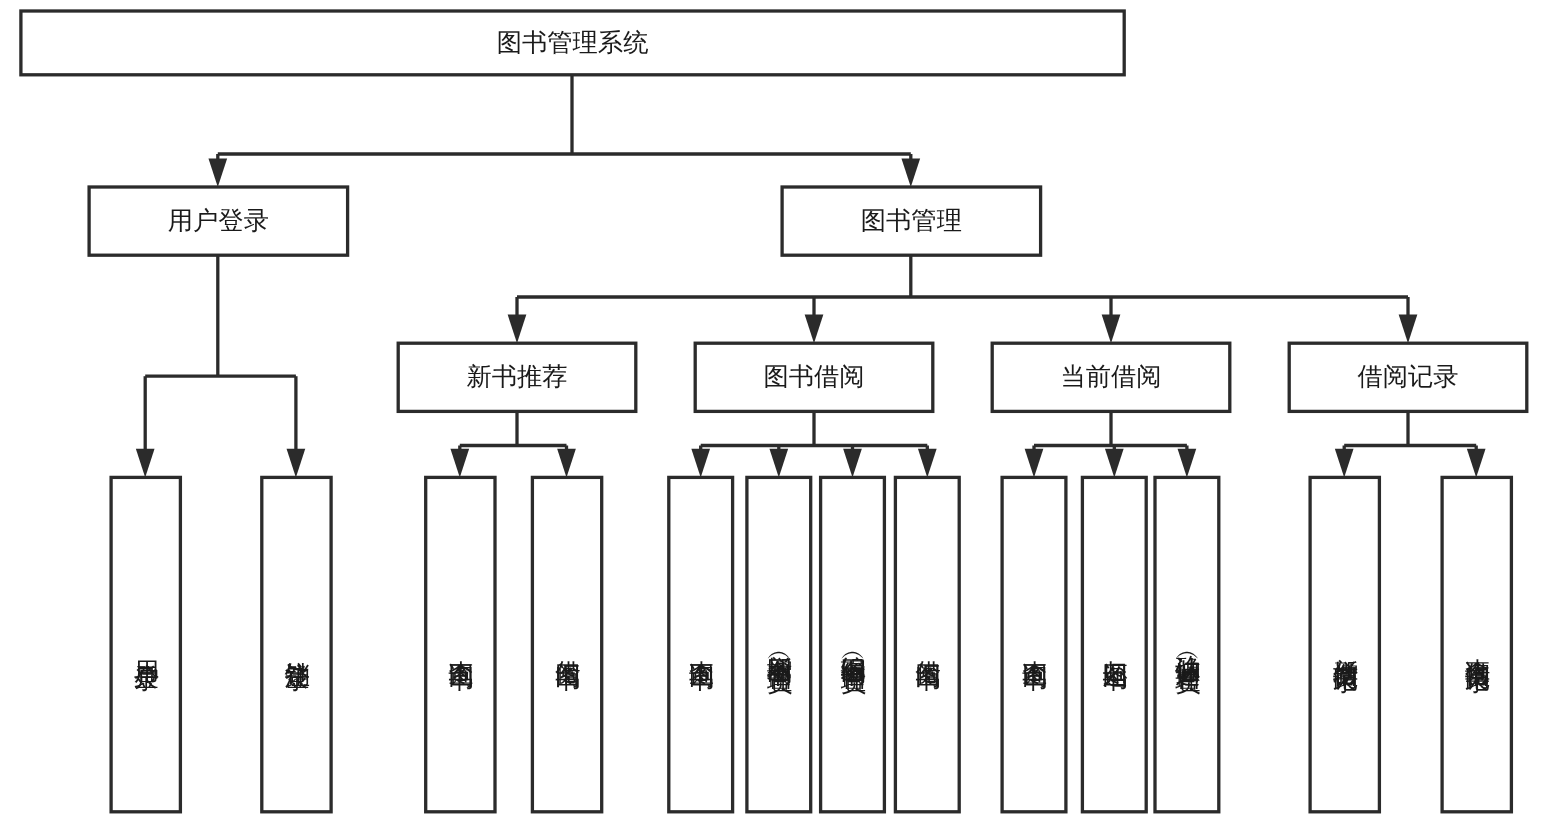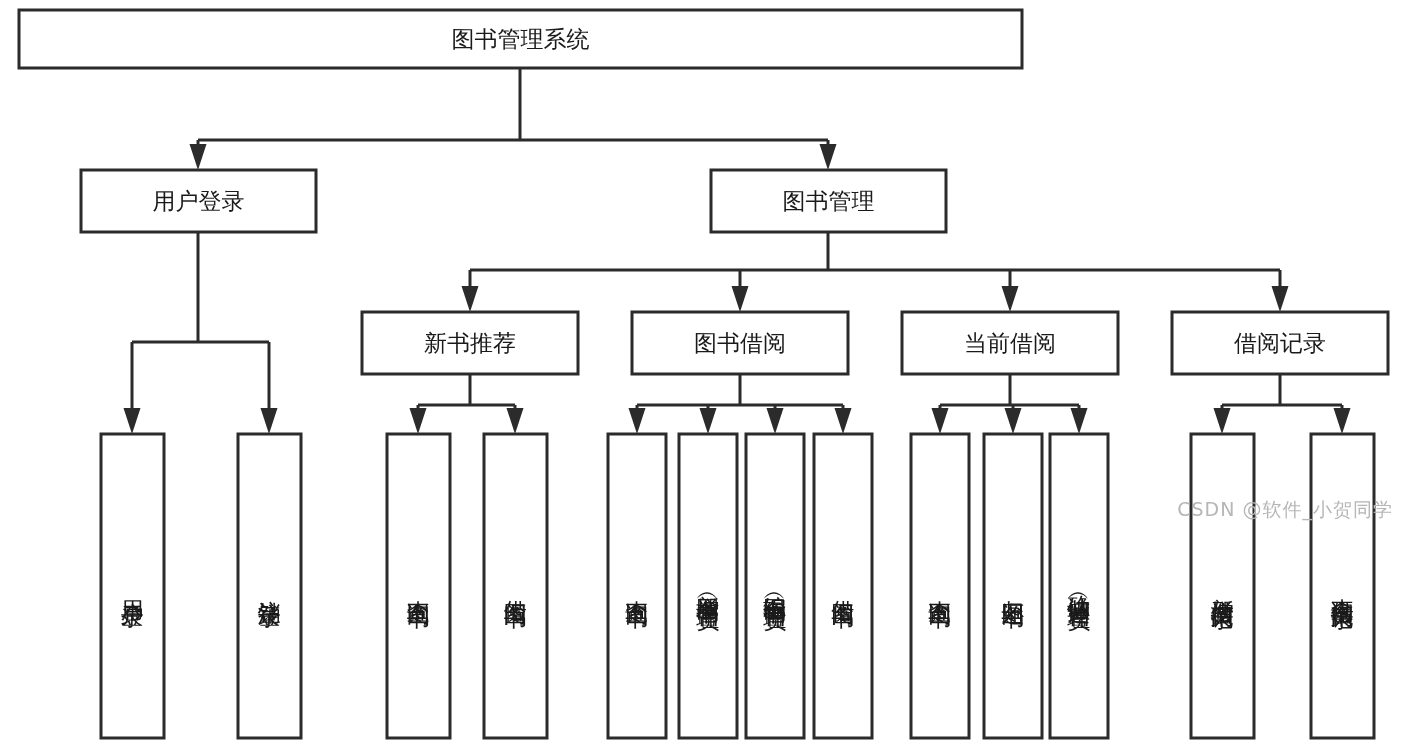--- a/index.html
+++ b/index.html
@@ -244,14 +244,13 @@
         <span class="leaf-label">确认归还（管理员）</span>
       </div>
       <div class="leaf-label-wrap" style="left: 1191px; top: 434px; width: 63px; height: 304px;">
         <span class="leaf-label">新增借阅记录</span>
       </div>
       <div class="leaf-label-wrap" style="left: 1311px; top: 434px; width: 63px; height: 304px;">
         <span class="leaf-label">查询借阅记录</span>
       </div>
     </div>
 
-  <div class="watermark">CSDN @软件_小贺同学</div>
 </div>
 
 </body></html>

